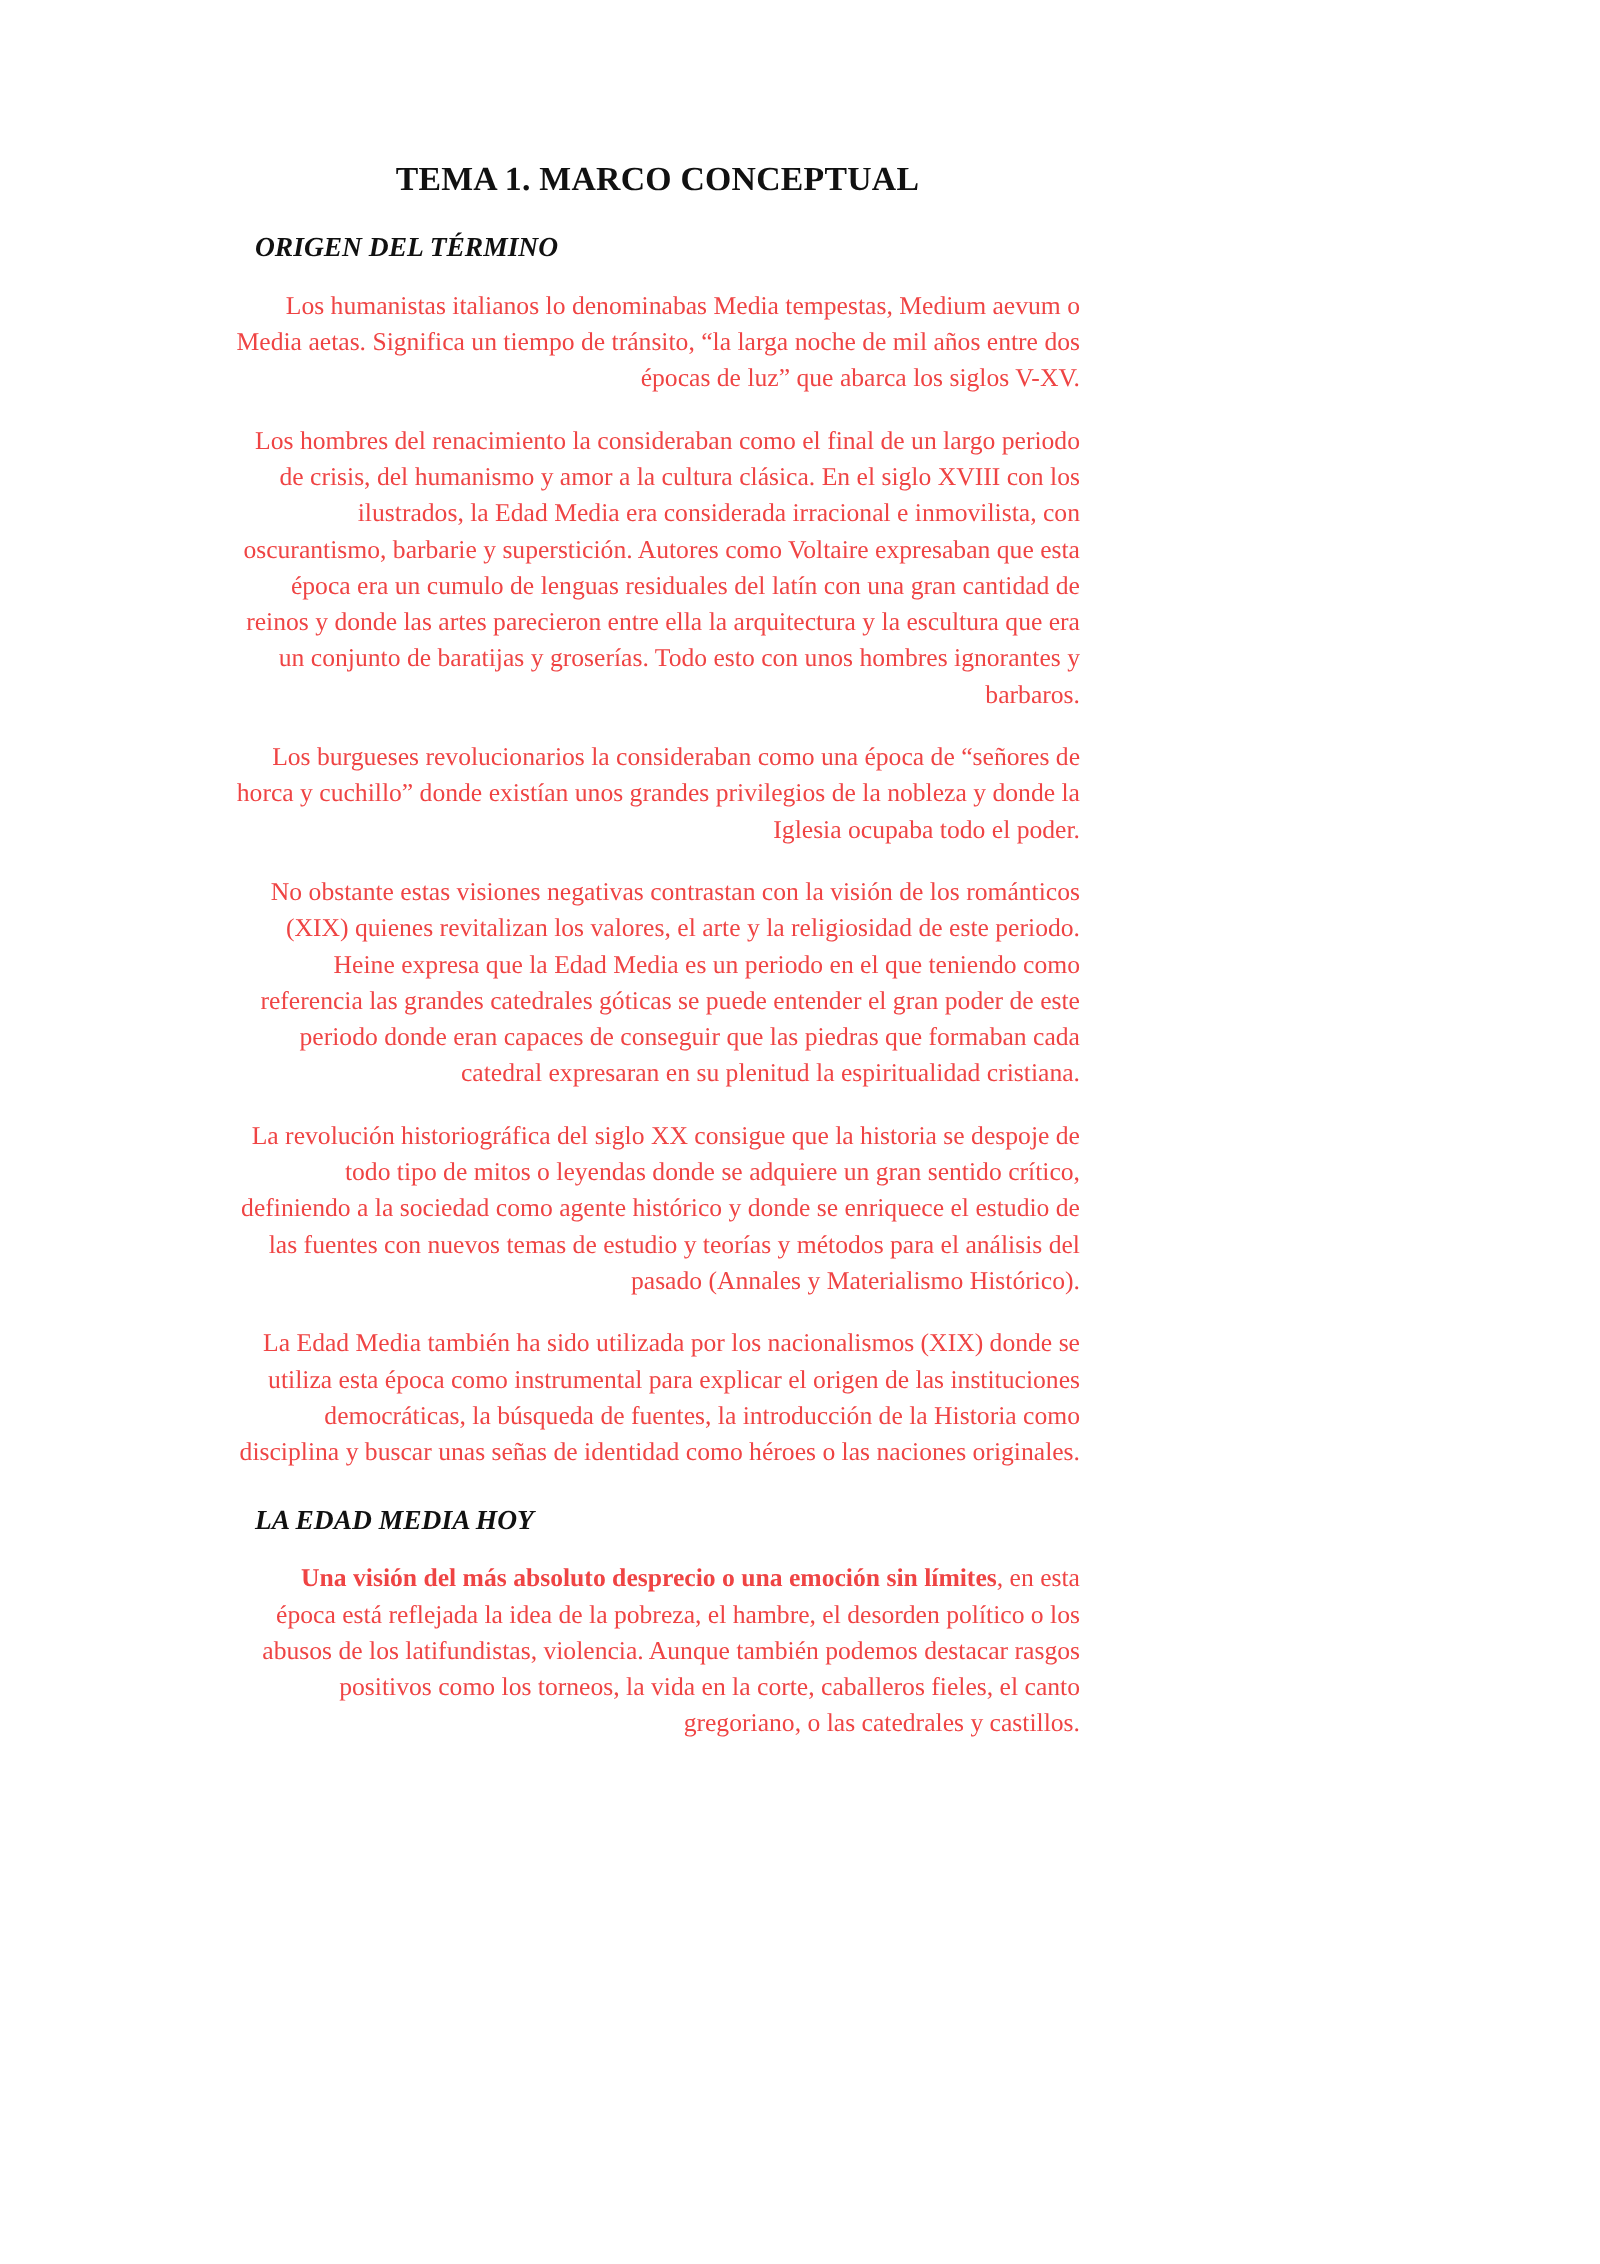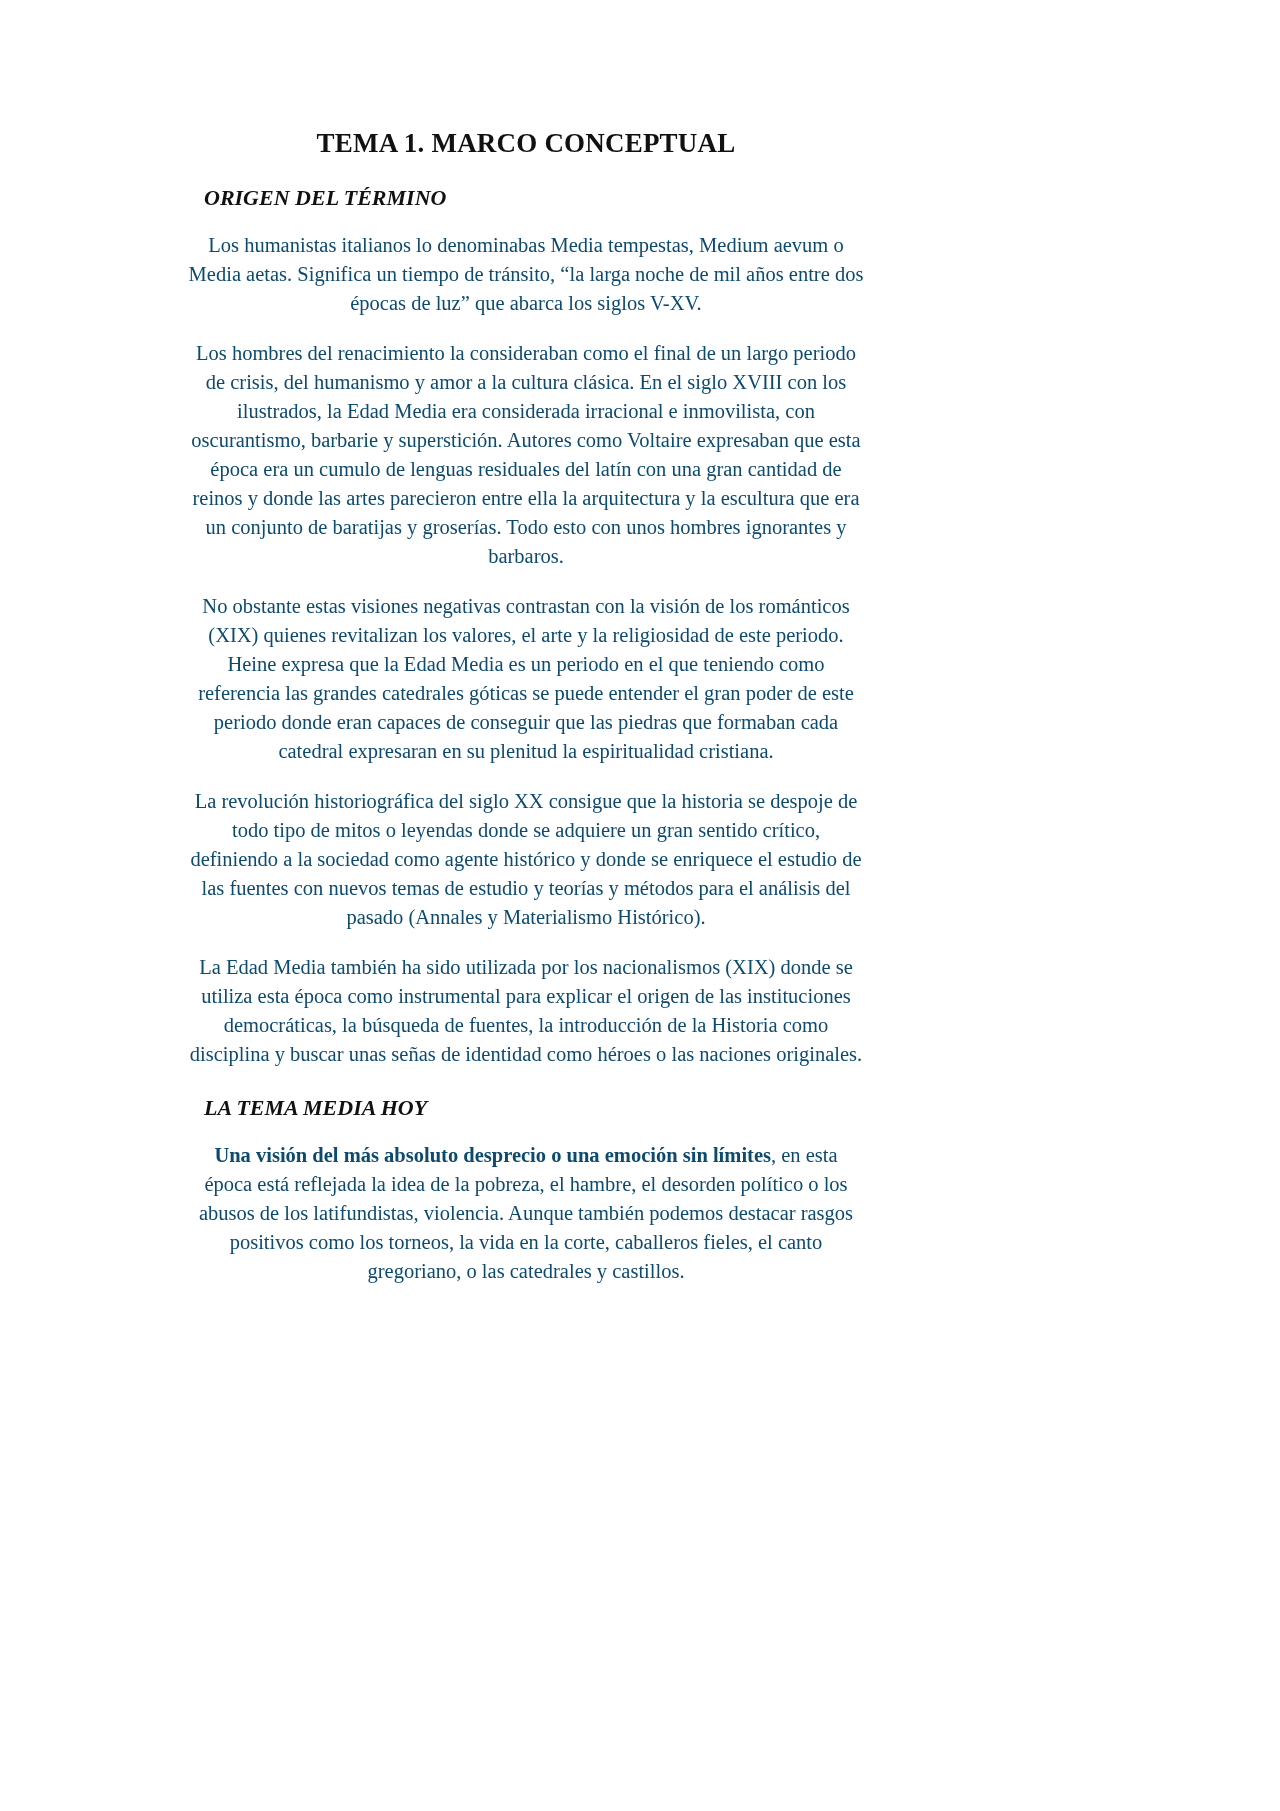--- a/index.html
+++ b/index.html
@@ -32,47 +32,48 @@
   .section-heading {
     font-size: 22px;
     font-weight: bold;
     font-style: italic;
     margin: 26px 0 20px 16px;
     color: #111111;
   }
   .para {
     font-size: 20.5px;
     line-height: 29px;
-    text-align: center;
+    text-align: right;
     margin: 4px 0 21px 0;
-    color: #0c4a6e;
+    color: #ef4444;
   }
   .para strong {
     font-weight: bold;
   }
 </style>
 </head>
 <body>
 
 <div class="page">
 
   <h1 class="doc-title">TEMA 1. MARCO CONCEPTUAL</h1>
 
   <h2 class="section-heading">ORIGEN DEL TÉRMINO</h2>
 
   <p class="para">Los humanistas italianos lo denominabas Media tempestas, Medium aevum o Media aetas. Significa un tiempo de tránsito, “la larga noche de mil años entre dos épocas de luz” que abarca los siglos V-XV.</p>
 
 
   <p class="para">Los hombres del renacimiento la consideraban como el final de un largo periodo de crisis, del humanismo y amor a la cultura clásica. En el siglo XVIII con los ilustrados, la Edad Media era considerada irracional e inmovilista, con oscurantismo, barbarie y superstición. Autores como Voltaire expresaban que esta época era un cumulo de lenguas residuales del latín con una gran cantidad de reinos y donde las artes parecieron entre ella la arquitectura y la escultura que era un conjunto de baratijas y groserías. Todo esto con unos hombres ignorantes y barbaros.</p>
 
+  <p class="para">Los burgueses revolucionarios la consideraban como una época de “señores de horca y cuchillo” donde existían unos grandes privilegios de la nobleza y donde la Iglesia ocupaba todo el poder.</p>
 
   <p class="para">No obstante estas visiones negativas contrastan con la visión de los románticos (XIX) quienes revitalizan los valores, el arte y la religiosidad de este periodo. Heine expresa que la Edad Media es un periodo en el que teniendo como referencia las grandes catedrales góticas se puede entender el gran poder de este periodo donde eran capaces de conseguir que las piedras que formaban cada catedral expresaran en su plenitud la espiritualidad cristiana.</p>
 
   <p class="para">La revolución historiográfica del siglo XX consigue que la historia se despoje de todo tipo de mitos o leyendas donde se adquiere un gran sentido crítico, definiendo a la sociedad como agente histórico y donde se enriquece el estudio de las fuentes con nuevos temas de estudio y teorías y métodos para el análisis del pasado (Annales y Materialismo Histórico).</p>
 
   <p class="para">La Edad Media también ha sido utilizada por los nacionalismos (XIX) donde se utiliza esta época como instrumental para explicar el origen de las instituciones democráticas, la búsqueda de fuentes, la introducción de la Historia como disciplina y buscar unas señas de identidad como héroes o las naciones originales.</p>
 
-  <h2 class="section-heading">LA TEMA MEDIA HOY</h2>
+  <h2 class="section-heading">LA EDAD MEDIA HOY</h2>
 
 
   <p class="para"><strong>Una visión del más absoluto desprecio o una emoción sin límites</strong><span>, en esta época está reflejada la idea de la pobreza, el hambre, el desorden político o los abusos de los latifundistas, violencia. Aunque también podemos destacar rasgos positivos como los torneos, la vida en la corte, caballeros fieles, el canto gregoriano, o las catedrales y castillos.</span></p>
 
 </div>
 
 </body></html>

